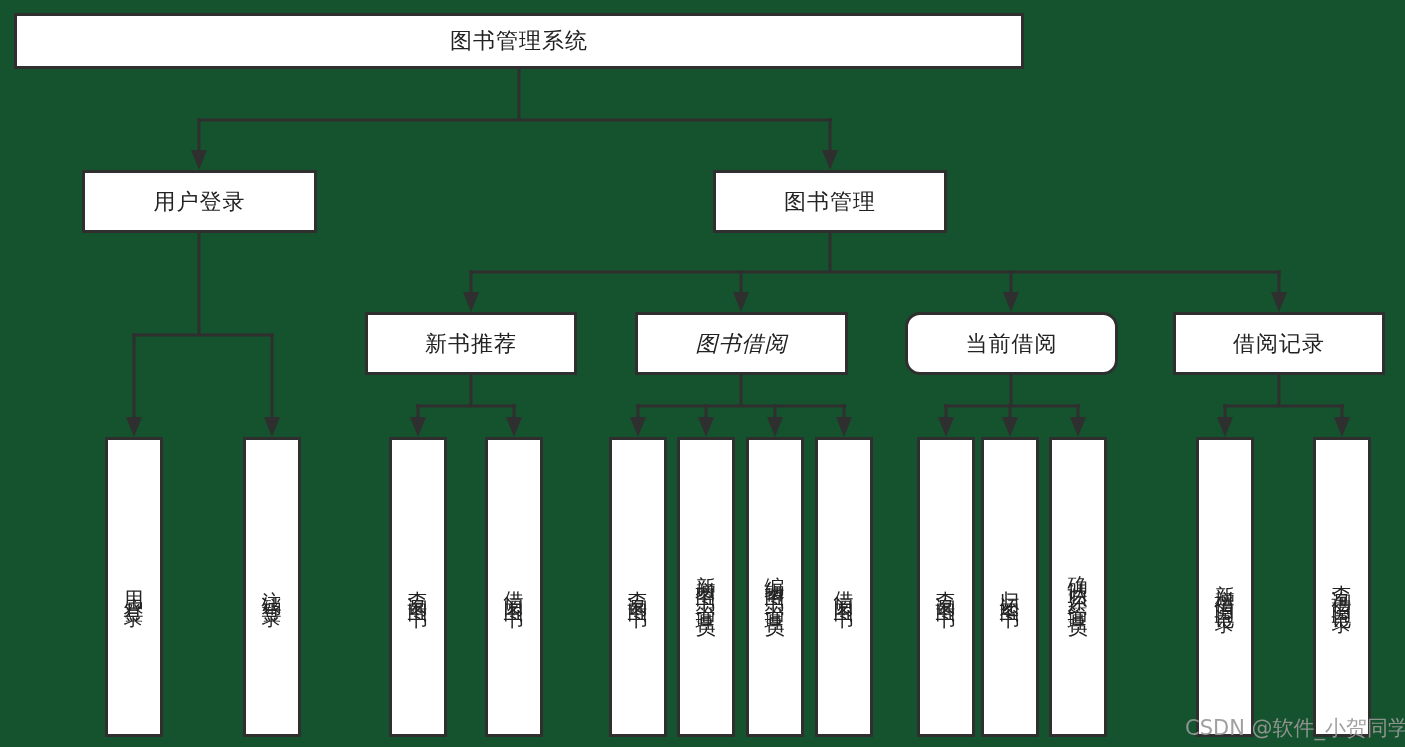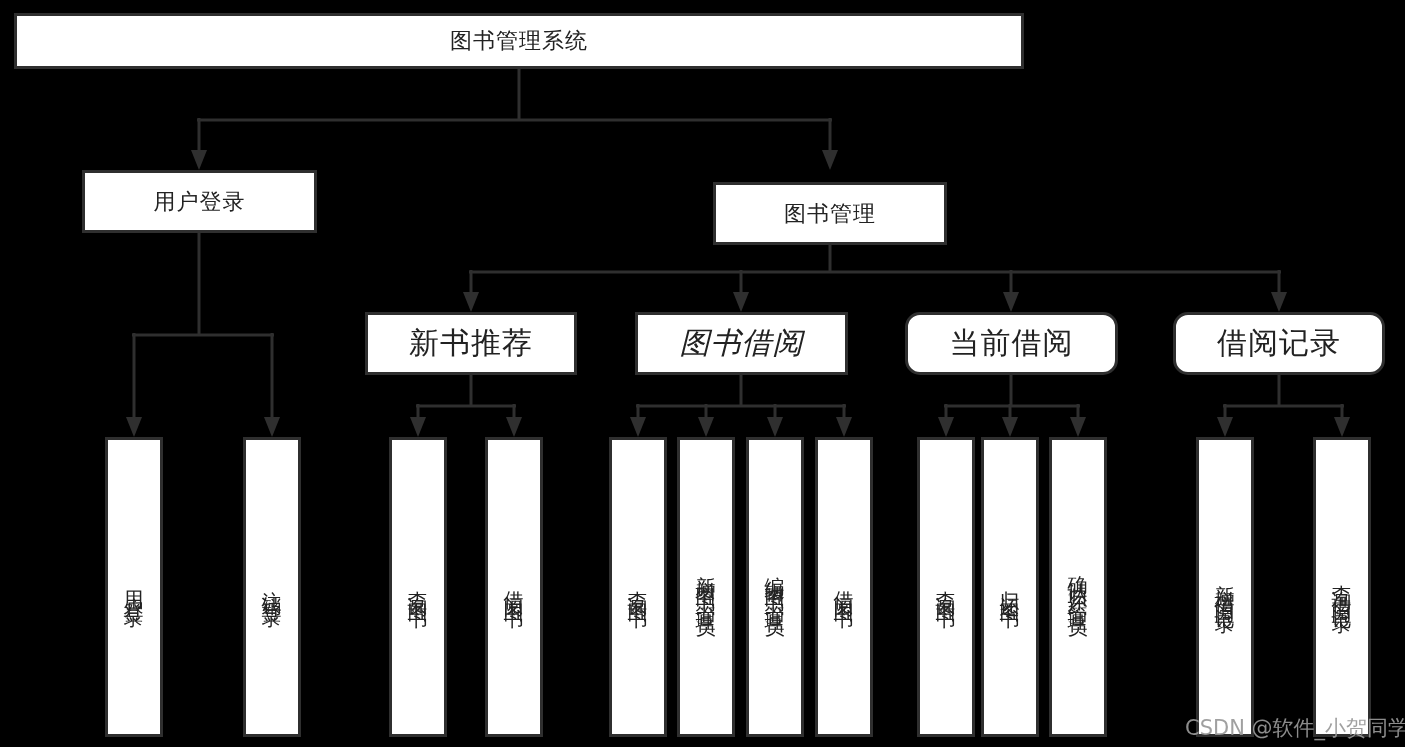--- a/index.html
+++ b/index.html
@@ -1,20 +1,20 @@
 <!DOCTYPE html>
 <html><head>
 <meta charset="utf-8">
 <style>
   html, body { margin: 0; padding: 0; background: #ffffff; }
   .canvas {
     position: relative;
     width: 1405px;
     height: 747px;
-    background: #000000;
+    background: #14532d;
     overflow: hidden;
     font-family: "DejaVu Sans", "Liberation Sans", sans-serif;
     color: #222222;
   }
   .wires {
     position: absolute;
     left: 0; top: 0;
     width: 1405px; height: 747px;
     pointer-events: none;
   }
@@ -24,26 +24,26 @@
     border: 3px solid #2f2f2f;
     background: #ffffff;
     display: flex;
     align-items: center;
     justify-content: center;
     letter-spacing: 1px;
   }
   .root-box   { left: 14px;  top: 13px;  width: 1010px; height: 56px; font-size: 22px; }
   .l2-box     { top: 170px;  height: 63px; font-size: 22px; }
   .l2-user    { left: 82px;  width: 235px; }
-  .l2-mgmt    { left: 713px; width: 234px; margin-top: 12px; }
-  .l3-box     { top: 312px;  height: 63px; font-size: 30px; }
+  .l2-mgmt    { left: 713px; width: 234px; }
+  .l3-box     { top: 312px;  height: 63px; font-size: 22px; }
   .l3-new     { left: 365px;  width: 212px; }
   .l3-borrow  { left: 635px;  width: 213px; font-style: italic; }
   .l3-current { left: 905px;  width: 213px; border-radius: 15px; }
-  .l3-records { left: 1173px; width: 212px; border-radius: 15px; }
+  .l3-records { left: 1173px; width: 212px; }
   .leaf {
     position: absolute;
     box-sizing: border-box;
     top: 437px;
     width: 58px;
     height: 300px;
     border: 3px solid #2f2f2f;
     background: #ffffff;
     display: flex;
     align-items: center;

